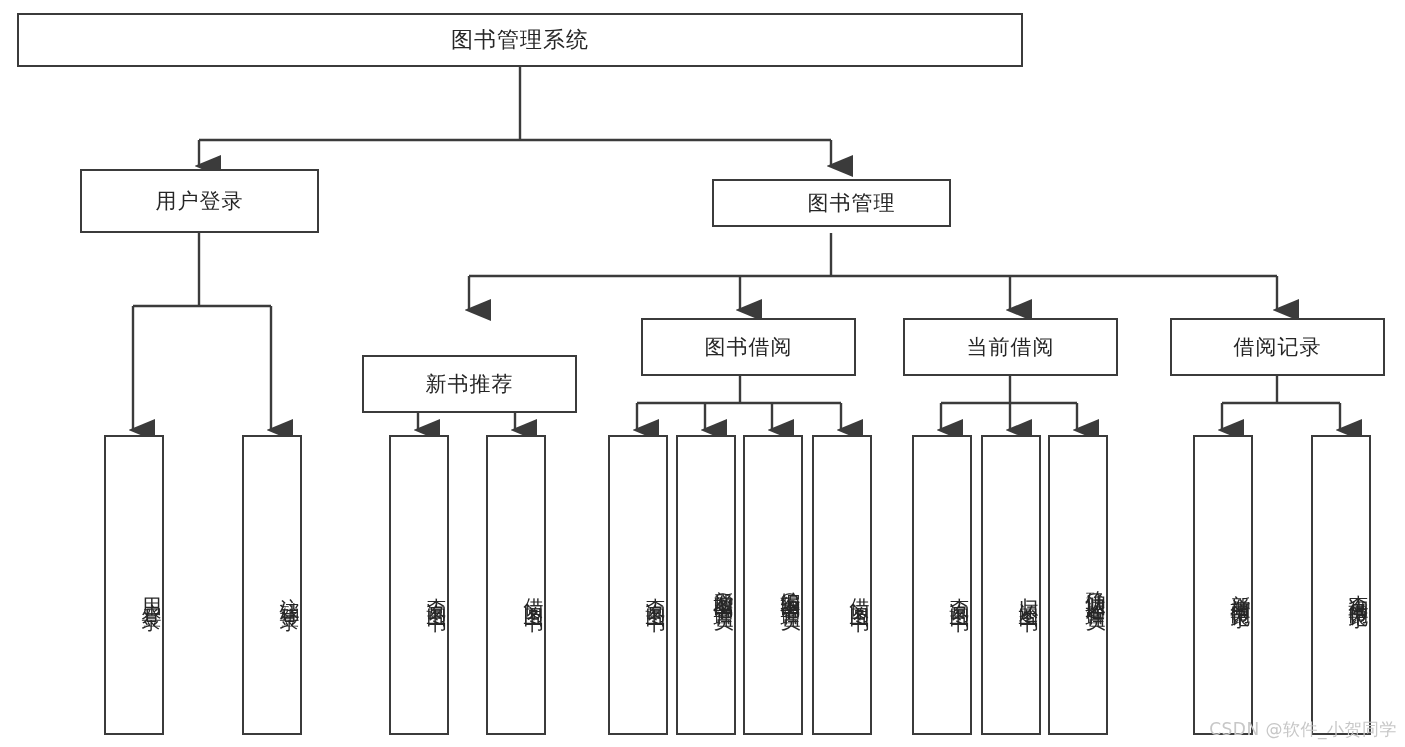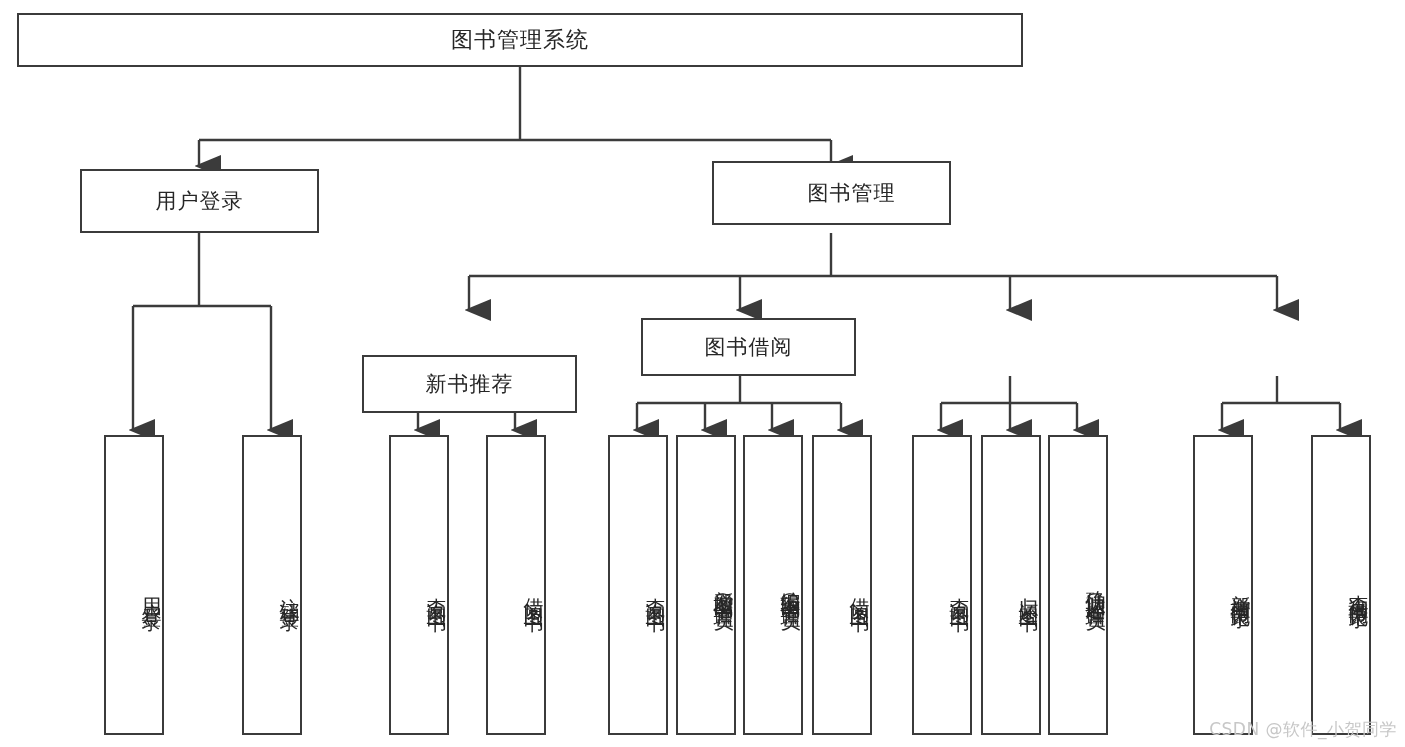--- a/index.html
+++ b/index.html
@@ -125,27 +125,29 @@
       <path d="M 1222 403 L 1340 403"></path>
       <path d="M 1222 403 L 1222 430" marker-end="url(#arrow)"></path>
       <path d="M 1340 403 L 1340 430" marker-end="url(#arrow)"></path>
     </g>
   </svg>
 
   <div class="node node-h node-root" style="left:17px; top:13px; width:1006px; height:54px;">图书管理系统</div>
 
   <div class="node node-h" style="left:80px; top:169px; width:239px; height:64px;">用户登录</div>
 
-  <div class="node node-h" style="left:712px; top:161px; width:239px; height:64px;padding-left:40px;">图书管理</div>
+  <div class="node node-h" style="left:712px; top:179px; width:239px; height:48px;padding-left:40px;">图书管理</div>
 
   <div class="node node-h" style="left:362px; top:318px; width:215px; height:58px;margin-top:37px;">新书推荐</div>
 
   <div class="node node-h" style="left:633px; top:318px; width:215px; height:58px;margin-left:8px;">图书借阅</div>
 
+  <div class="node node-h" style="left:903px; top:318px; width:215px; height:58px;">当前借阅</div>
 
+  <div class="node node-h" style="left:1170px; top:318px; width:215px; height:58px;">借阅记录</div>
 
   <div class="node node-v" style="left:104px; top:435px; width:60px; height:300px;">用户登录</div>
 
   <div class="node node-v" style="left:242px; top:435px; width:60px; height:300px;">注销登录</div>
 
   <div class="node node-v" style="left:389px; top:435px; width:60px; height:300px;">查询图书</div>
 
   <div class="node node-v" style="left:486px; top:435px; width:60px; height:300px;">借阅图书</div>
 
   <div class="node node-v" style="left:608px; top:435px; width:60px; height:300px;">查询图书</div>

